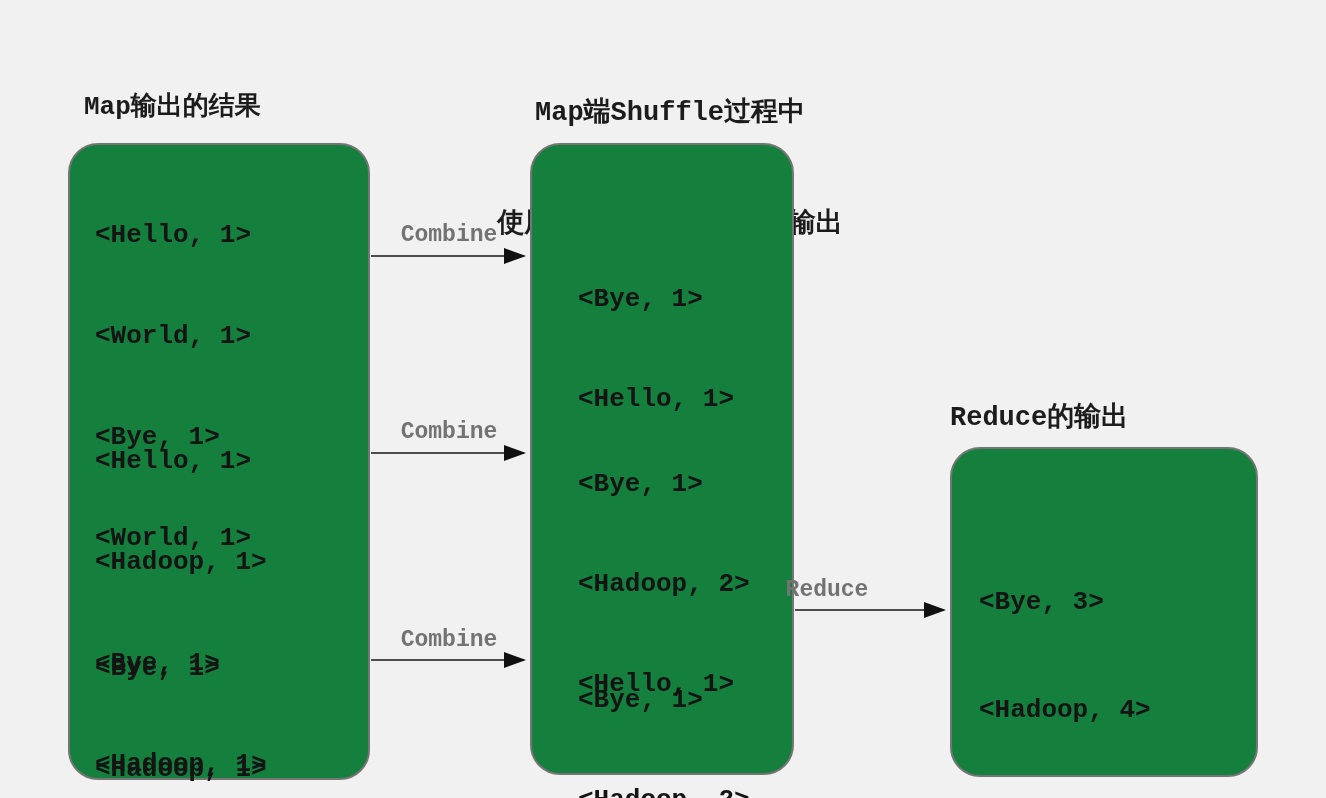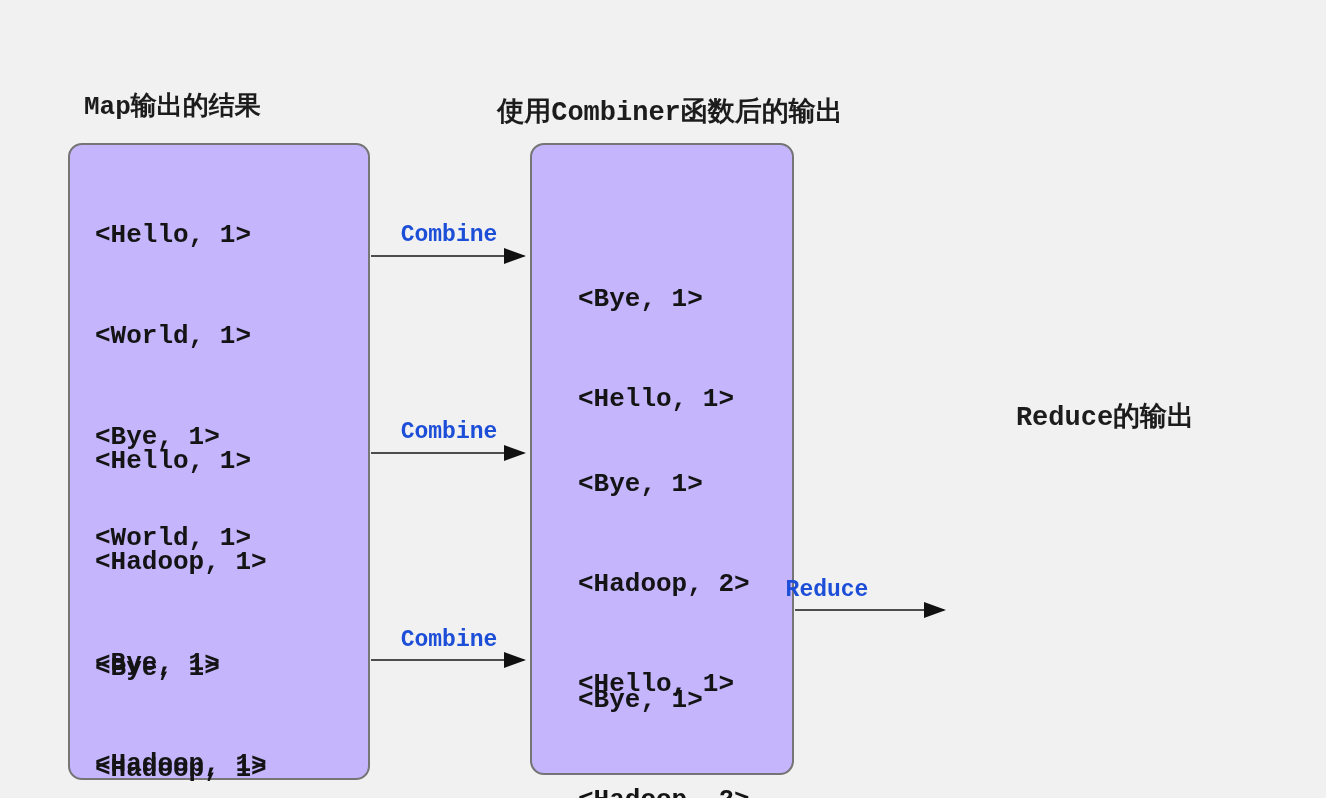--- a/index.html
+++ b/index.html
@@ -30,28 +30,27 @@
     top: 21px;
     width: 500px;
     text-align: center;
     font-size: 27px;
     line-height: 37px;
   }
   .right-title {
     left: 950px;
     top: 398px;
     width: 310px;
-    text-align: center;
     font-size: 27px;
   }
   .box {
     position: absolute;
-    background: #c4b5fd;
+    background: #15803d;
     border: 2px solid #757575;
-    border-radius: 14px;
+    border-radius: 30px;
     box-sizing: border-box;
   }
   .left-box  { left: 68px;  top: 143px; width: 302px; height: 637px; }
   .mid-box   { left: 530px; top: 143px; width: 264px; height: 632px; }
   .right-box { left: 950px; top: 447px; width: 308px; height: 330px; }
   .group {
     position: absolute;
     color: #141414;
     font-size: 26px;
     font-weight: 600;
@@ -68,35 +67,36 @@
   .mg3 { left: 46px; top: 475px; }
   .rg1 { left: 27px; top: 69px;  }
   .arrows-layer { position: absolute; left: 0; top: 0; }
   .arrow-label {
     position: absolute;
     height: 28px;
     line-height: 28px;
     text-align: center;
     font-size: 23px;
     font-weight: 700;
-    color: #1d4ed8;
+    color: #737373;
   }
   .lbl-c1 { left: 374px; width: 150px; top: 221px; }
   .lbl-c2 { left: 374px; width: 150px; top: 418px; }
   .lbl-c3 { left: 374px; width: 150px; top: 626px; }
   .lbl-r  { left: 751px; width: 152px; top: 576px; }
 </style>
 </head>
 <body>
 
 <div class="canvas">
 
   <div class="title left-title">Map输出的结果</div>
 
   <div class="title center-title">
+    <div>Map端Shuffle过程中</div>
     <div>使用Combiner函数后的输出</div>
     <div>发送给Reduce任务</div>
   </div>
 
   <div class="title right-title">Reduce的输出</div>
 
   <div class="box left-box">
     <div class="group lg1">
       <div>&lt;Hello, 1&gt;</div>
       <div>&lt;World, 1&gt;</div>
@@ -127,20 +127,28 @@
       <div>&lt;Hadoop, 2&gt;</div>
       <div>&lt;Hello, 1&gt;</div>
     </div>
     <div class="group mg3">
       <div>&lt;Bye, 1&gt;</div>
       <div>&lt;Hadoop, 2&gt;</div>
       
     </div>
   </div>
 
+  <div class="box right-box">
+    <div class="group rg1">
+      <div>&lt;Bye, 3&gt;</div>
+      <div>&lt;Hadoop, 4&gt;</div>
+      <div>&lt;Hello, 3&gt;</div>
+      
+    </div>
+  </div>
 
   <svg class="arrows-layer" width="1326" height="798" viewBox="0 0 1326 798">
     <defs>
       <marker id="ah" markerUnits="userSpaceOnUse" markerWidth="22" markerHeight="16" refX="20" refY="8" orient="auto">
         <path d="M0,0 L22,8 L0,16 z" fill="#111111"></path>
       </marker>
     </defs>
     <line x1="371" y1="256" x2="524" y2="256" stroke="#4d4d4d" stroke-width="2" marker-end="url(#ah)"></line>
     <line x1="371" y1="453" x2="524" y2="453" stroke="#4d4d4d" stroke-width="2" marker-end="url(#ah)"></line>
     <line x1="371" y1="660" x2="524" y2="660" stroke="#4d4d4d" stroke-width="2" marker-end="url(#ah)"></line>

